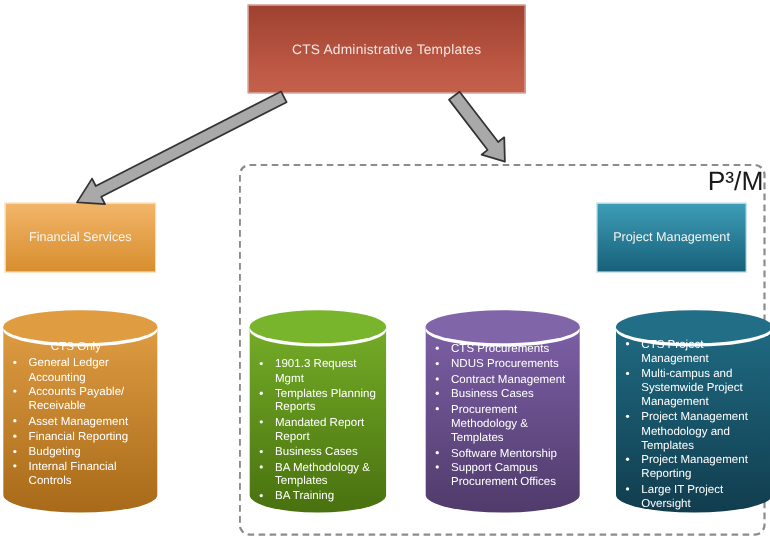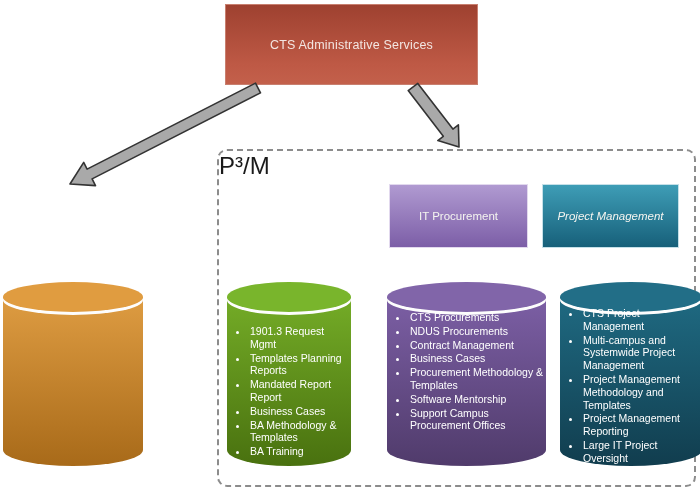--- a/index.html
+++ b/index.html
@@ -17,34 +17,34 @@
     display:flex;align-items:center;justify-content:center;z-index:2;
   }
   .root-box span{color:#F3E6E2;font-size:12.5px;letter-spacing:.2px;}
 
   
   .p3m-box{
     position:absolute;left:217px;top:149px;width:479px;height:338px;
     border:2px dashed #8C8C8C;border-radius:10px;box-sizing:border-box;z-index:1;
   }
   .p3m-label{
-    position:absolute;left:0;top:1px;width:100%;text-align:left;
+    position:absolute;left:0;top:1px;width:100%;text-align:right;
     font-size:24px;color:#1A1A1A;z-index:2;
   }
 
   
   .cat-box{
     position:absolute;top:184px;height:64px;box-sizing:border-box;
     display:flex;align-items:center;justify-content:center;z-index:2;
   }
   .cat-box span{color:#F5F5F0;font-size:11.5px;text-align:center;}
   .cat-financial{left:4px;width:138px;background:linear-gradient(180deg,#F2B569,#D78E2E);border:1px solid #F7DDB5;}
   .cat-planning{left:228px;width:137px;background:linear-gradient(180deg,#88C737,#539110);border:1px solid #D9ECC2;}
   .cat-procurement{left:389px;width:139px;background:linear-gradient(180deg,#B09AD1,#7C5EA7);border:1px solid #E2D9EE;}
-  .cat-pm{left:542px;width:137px;background:linear-gradient(180deg,#3E9DB6,#17607A);border:1px solid #C5E0E8;font-style:italic;}
+  .cat-pm{left:542px;width:137px;background:linear-gradient(180deg,#3E9DB6,#17607A);border:1px solid #C5E0E8;}
 
   
   .cyl{position:absolute;top:282px;height:184px;z-index:2;}
   .cyl-body{position:absolute;left:0;right:0;top:15px;bottom:0;
     border-radius:0 0 50% 50% / 0 0 16px 16px;}
   .cyl-rim{position:absolute;left:0;right:0;top:3px;height:30px;border-radius:50%;background:#FDFDFD;}
   .cyl-top{position:absolute;left:0;right:0;top:0;height:30px;border-radius:50%;}
   .cyl-content{position:absolute;left:4px;right:2px;color:#FFFFFF;font-size:10.5px;line-height:1.22;z-index:4;}
   .cyl-content ul{margin:2px 0 0 0;padding-left:18px;}
   .cyl-content li{margin:0 0 1px 0;padding-left:1px;}
@@ -53,59 +53,70 @@
   .cyl-financial{left:3px;width:140px;}
   .cyl-financial .cyl-top{background:#E09C40;}
   .cyl-financial .cyl-body{background:linear-gradient(180deg,#DE9C42,#A86A19);}
   .cyl-financial .cyl-content{top:27px;}
 
   .cyl-planning{left:227px;width:124px;}
   .cyl-planning .cyl-top{background:#79B52C;}
   .cyl-planning .cyl-body{background:linear-gradient(180deg,#74AC27,#49710F);}
   .cyl-planning .cyl-content{top:41px;}
 
-  .cyl-procurement{left:387px;width:140px;padding-left:19px;}
+  .cyl-procurement{left:387px;width:140px;}
   .cyl-procurement .cyl-top{background:#8165A9;}
   .cyl-procurement .cyl-body{background:linear-gradient(180deg,#7C5FA5,#503B6B);}
   .cyl-procurement .cyl-content{top:27px;}
 
   .cyl-pm{left:540px;width:142px;margin-left:20px;}
   .cyl-pm .cyl-top{background:#226E87;}
   .cyl-pm .cyl-body{background:linear-gradient(180deg,#1F6A82,#113D4E);}
   .cyl-pm .cyl-content{top:23px;}
 </style>
 </head>
 <body>
 
 <div class="canvas">
 
   <svg class="arrows" viewBox="0 0 700 491">
     <polygon points="255.5,83.1 87.1,169.1 83.7,162.4 70,184 95.5,185.6 92.1,178.9 260.5,92.9" fill="#A9A9A9" stroke="#333333" stroke-width="1.6" stroke-linejoin="round"></polygon>
     <polygon points="408.2,90.6 443.3,136.3 437.8,140.6 459,147 458.4,124.8 452.9,129.1 417.8,83.4" fill="#A9A9A9" stroke="#333333" stroke-width="1.6" stroke-linejoin="round"></polygon>
   </svg>
 
   <div class="root-box">
-    <span>CTS Administrative Services</span>
+    <span>CTS Administrative Templates</span>
   </div>
 
   <div class="p3m-box">
     <div class="p3m-label">P³/M</div>
   </div>
 
-  <div class="cat-box cat-procurement">
-    <span>IT Procurement</span>
+  <div class="cat-box cat-financial">
+    <span>Financial Services</span>
   </div>
   <div class="cat-box cat-pm">
     <span>Project Management</span>
   </div>
 
   <div class="cyl cyl-financial">
     <div class="cyl-body"></div>
     <div class="cyl-rim"></div>
     <div class="cyl-top"></div>
+    <div class="cyl-content">
+      <div class="cyl-sub">CTS Only</div>
+      <ul>
+        <li>General Ledger Accounting</li>
+        <li>Accounts Payable/ Receivable</li>
+        <li>Asset Management</li>
+        <li>Financial Reporting</li>
+        <li>Budgeting</li>
+        <li>Internal Financial Controls</li>
+      </ul>
+    </div>
   </div>
 
   <div class="cyl cyl-planning">
     <div class="cyl-body"></div>
     <div class="cyl-rim"></div>
     <div class="cyl-top"></div>
     <div class="cyl-content">
       <ul>
         <li>1901.3 Request Mgmt</li>
         <li>Templates Planning Reports</li>

